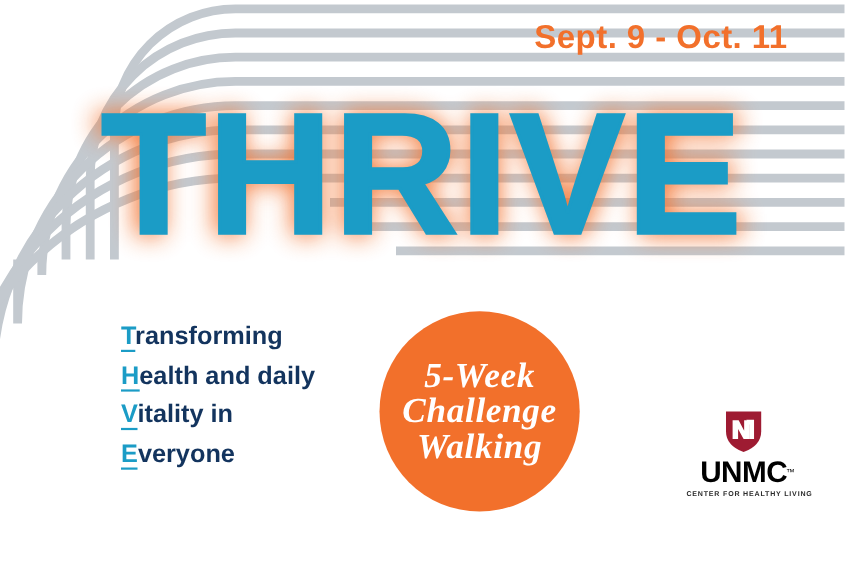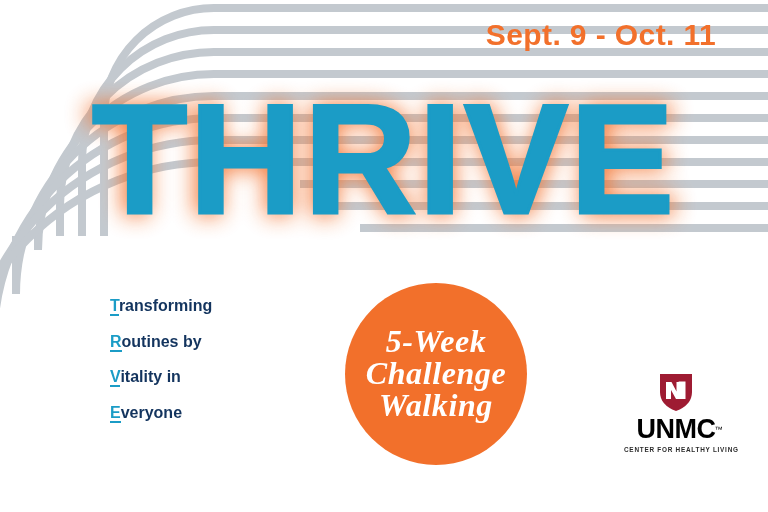--- a/index.html
+++ b/index.html
@@ -72,21 +72,21 @@
   }
 
   
   #acronym {
     position: absolute;
     left: 110px;
     top: 292px;
     width: 250px;
   }
   .acro-row {
-    font-size: 16px;
+    font-size: 23px;
     font-weight: bold;
     color: #13345E;
     line-height: 27px;
     margin-bottom: 8.5px;
     white-space: nowrap;
     font-family: "Liberation Sans", sans-serif;
   }
   .acro-initial {
     color: #1B9CC6;
     border-bottom: 2px solid #1B9CC6;
@@ -187,21 +187,21 @@
   <div id="thrive-wrap">
     <div id="thrive-glow">THRIVE</div>
     <div id="thrive-word">THRIVE</div>
   </div>
 
   <div id="acronym">
     <div class="acro-row">
       <span class="acro-initial">T</span><span>ransforming</span>
     </div>
     <div class="acro-row">
-      <span class="acro-initial">R</span><span>outines by</span>
+      <span class="acro-initial">H</span><span>ealth and daily</span>
     </div>
     <div class="acro-row">
       <span class="acro-initial">V</span><span>itality in</span>
     </div>
     <div class="acro-row">
       <span class="acro-initial">E</span><span>veryone</span>
     </div>
   </div>
 
   <div id="badge">

